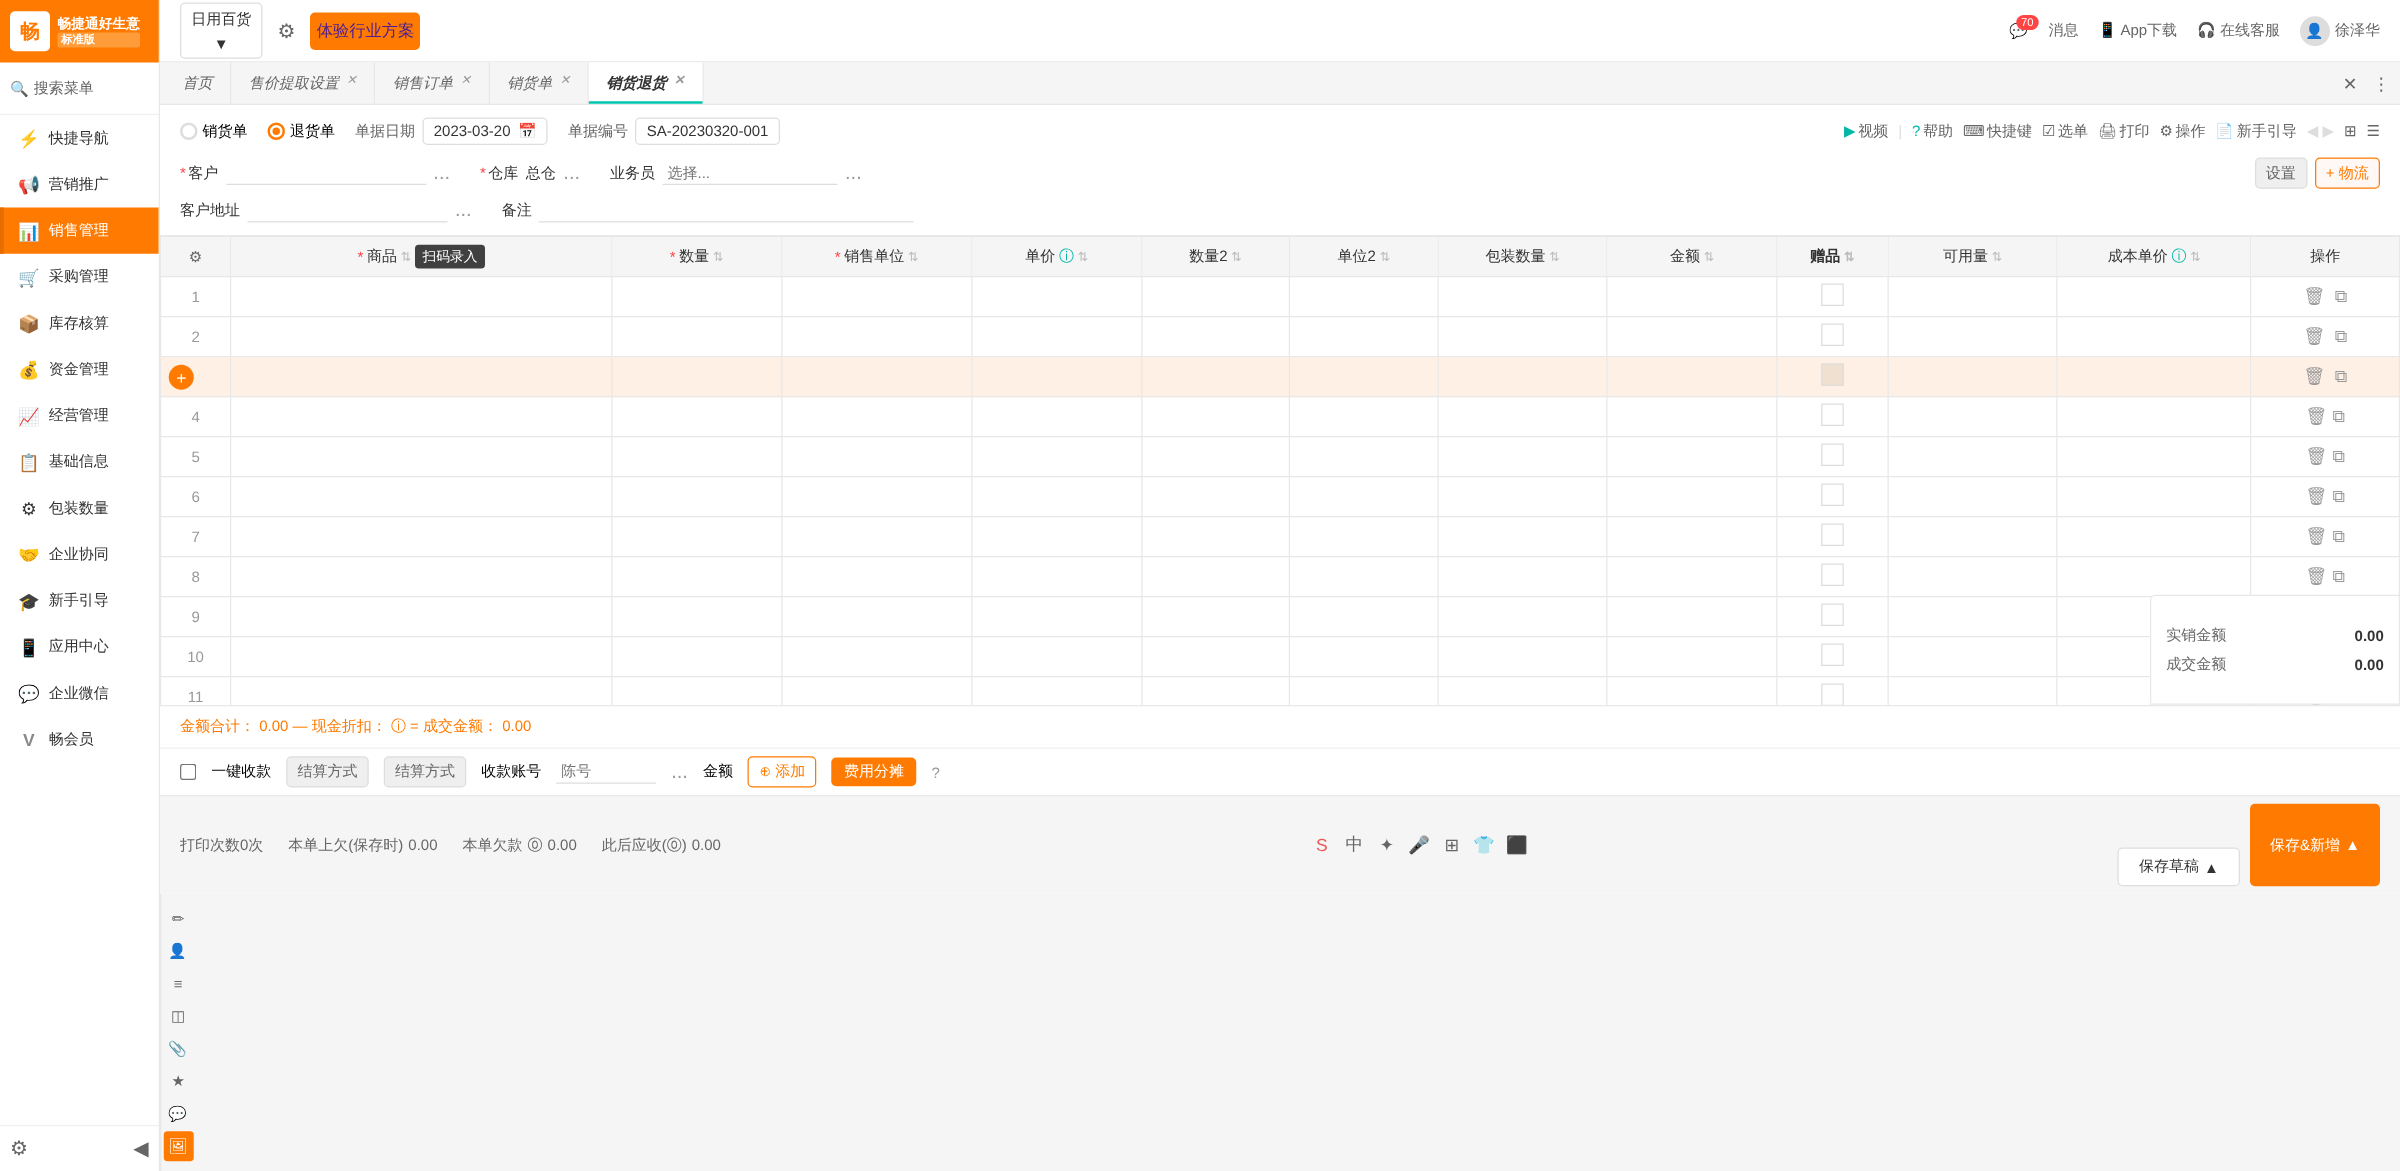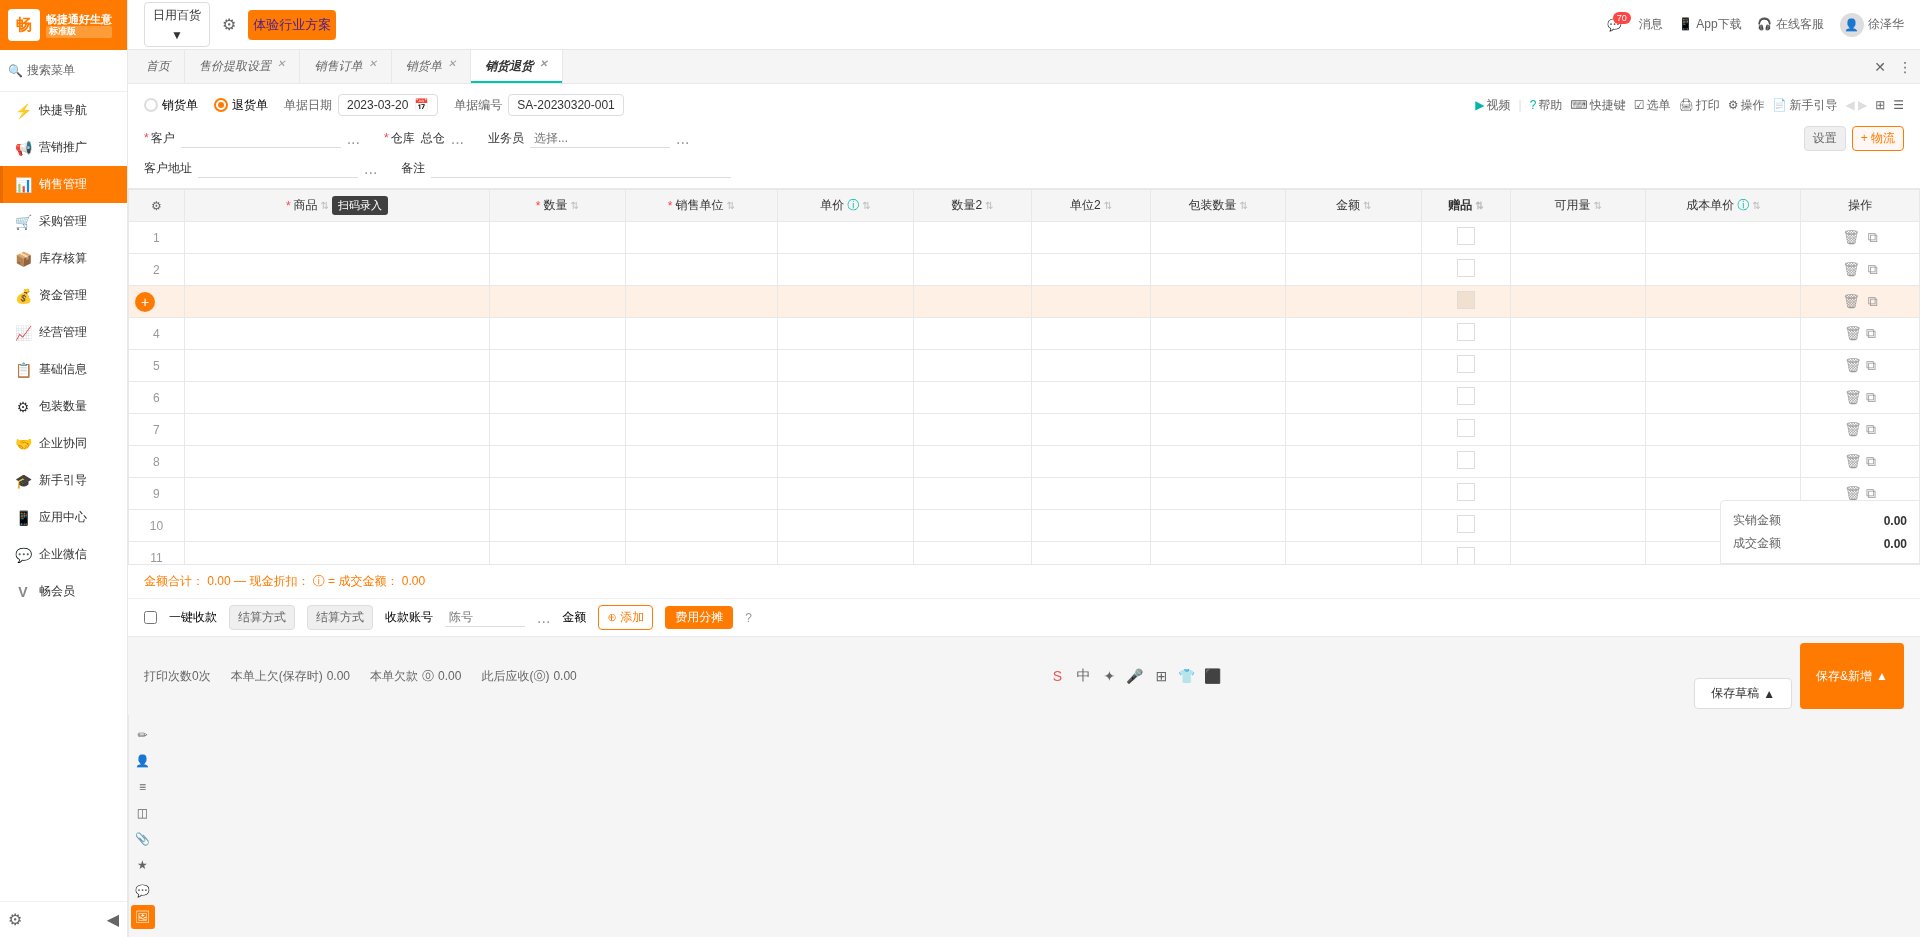--- a/index.html
+++ b/index.html
@@ -100,21 +100,21 @@
     .bottom-info { display: flex; gap: 20px; font-size: 12px; color: #666; }
     .bottom-info-item { display: flex; align-items: center; gap: 4px; }
     .bottom-center { display: flex; gap: 4px; align-items: center; }
     .bottom-icons { display: flex; gap: 4px; }
     .bottom-icon-btn { width: 22px; height: 22px; display: flex; align-items: center; justify-content: center; cursor: pointer; font-size: 14px; color: #666; }
     .bottom-actions { display: flex; gap: 8px; }
     .save-draft-btn { border: 1px solid #ddd; border-radius: 4px; padding: 6px 16px; font-size: 12px; cursor: pointer; background: #fff; color: #333; display: flex; align-items: center; gap: 4px; margin-top: 35px; }
     .save-new-btn { background: #ff7a00; color: #fff; border: none; border-radius: 4px; padding: 6px 16px; font-size: 12px; cursor: pointer; display: flex; align-items: center; gap: 4px; }
 
     
-    .summary-panel { position: absolute; right: 0; bottom: 0; width: 200px; background: #fff; border: 1px solid #e8e8e8; border-radius: 4px 0 0 0; padding: 8px 12px; }
+    .summary-panel { position: absolute; right: 0; bottom: 0; width: 200px; background: #fff; border: 1px solid #e8e8e8; border-radius: 4px 0 0 0; padding: 20px 12px; }
     .summary-row { display: flex; justify-content: space-between; align-items: center; padding: 3px 0; font-size: 12px; }
     .summary-label { color: #666; }
     .summary-value { color: #333; font-weight: bold; }
 
     
     .right-panel { width: 28px; background: #f5f5f5; border-left: 1px solid #e8e8e8; display: flex; flex-direction: column; align-items: center; padding: 8px 0; gap: 2px; flex-shrink: 0; }
     .right-panel-icon { width: 24px; height: 24px; display: flex; align-items: center; justify-content: center; cursor: pointer; color: #666; font-size: 12px; border-radius: 3px; }
     .right-panel-icon.active { background: #ff7a00; color: #fff; }
 
     .info-icon { color: #00b8a9; font-size: 12px; }

